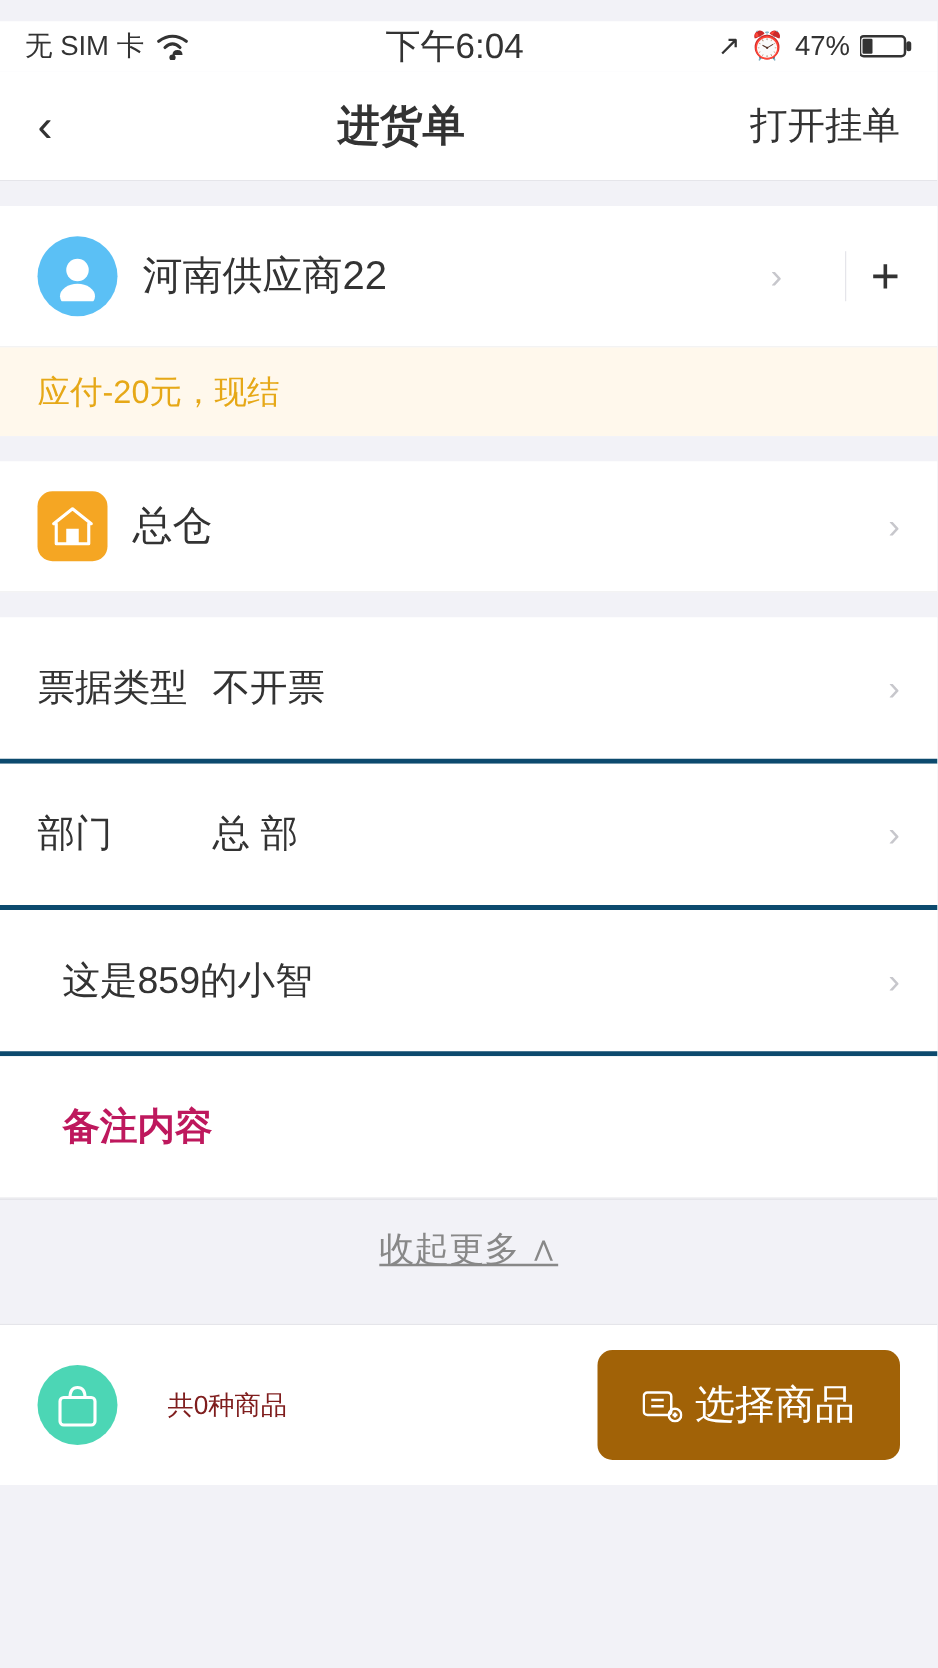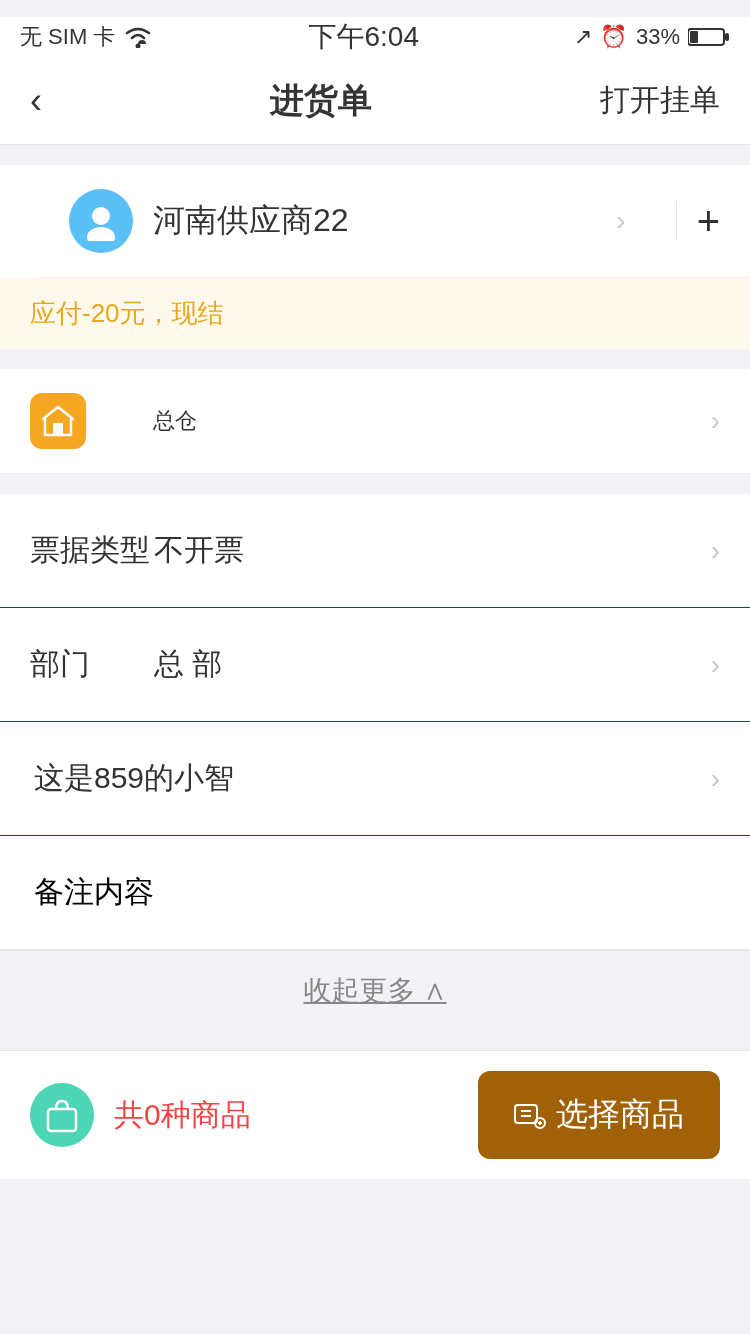--- a/index.html
+++ b/index.html
@@ -81,21 +81,20 @@
       margin-bottom: 0;
     }
 
     
     .supplier-row {
       display: flex;
       align-items: center;
       padding: 24px 30px;
       background: #fff;
       border-bottom: 1px solid #f0f0f0;
-      margin-left: 39px;
     }
     .supplier-avatar {
       width: 64px;
       height: 64px;
       border-radius: 50%;
       background: #5bc0f5;
       display: flex;
       align-items: center;
       justify-content: center;
       flex-shrink: 0;
@@ -147,55 +146,55 @@
       border-radius: 12px;
       background: #f5a623;
       display: flex;
       align-items: center;
       justify-content: center;
       margin-right: 20px;
       flex-shrink: 0;
     }
     .warehouse-name {
       flex: 1;
-      font-size: 22px;
-      color: #333;
-      margin-left: 47px;
+      font-size: 32px;
+      color: #333;
     }
     .chevron-right {
       color: #c7c7cc;
       font-size: 28px;
     }
 
     
     .form-row {
       display: flex;
       align-items: center;
       padding: 36px 30px;
       background: #fff;
-      border-bottom: 1px solid #0c4a6e;
+      border-bottom: 4px solid #0c4a6e;
       min-height: 100px;
     }
     .form-row:last-of-type {
       border-bottom: none;
     }
     .form-label {
       font-size: 30px;
       color: #333;
       width: 120px;
       flex-shrink: 0;
     }
     .form-value {
       flex: 1;
       font-size: 30px;
       color: #333;
-      margin-left: 4px;
+      margin-left: 20px;
     }
     .form-value.placeholder {
-      color: #000000;
+      color: #be185d;
+      font-weight: bold;
     }
 
     
     .collapse-row {
       background: #f2f2f7;
       height: 80px;
       display: flex;
       align-items: center;
       justify-content: center;
       font-size: 28px;
@@ -219,22 +218,23 @@
       border-radius: 50%;
       background: #4cd6b5;
       display: flex;
       align-items: center;
       justify-content: center;
       margin-right: 20px;
       flex-shrink: 0;
     }
     .product-count {
       flex: 1;
-      font-size: 30px;
-      color: #ef4444;
+      font-size: 21px;
+      color: #7f1d1d;
+      margin-left: 20px;
     }
     .select-btn {
       background: #a16207;
       color: #fff;
       border: none;
       border-radius: 12px;
       padding: 22px 36px;
       font-size: 32px;
       display: flex;
       align-items: center;
@@ -252,21 +252,21 @@
       <path d="M15 18 Q15 14 19 14 Q23 14 23 18 L15 18Z" fill="#333"></path>
       <path d="M9 12 Q15 6 21 12" fill="none" stroke="#333" stroke-width="2.5" stroke-linecap="round"></path>
       <path d="M4 7 Q15 -1 26 7" fill="none" stroke="#333" stroke-width="2.5" stroke-linecap="round"></path>
       <circle cx="15" cy="20" r="2.5" fill="#333"></circle>
     </svg>
   </div>
   <div class="status-center">下午6:04</div>
   <div class="status-right">
     <span>↗</span>
     <span>⏰</span>
-    <span>33%</span>
+    <span>47%</span>
     <svg width="42" height="22" viewBox="0 0 42 22">
       <rect x="0" y="3" width="36" height="16" rx="3" ry="3" fill="none" stroke="#333" stroke-width="2"></rect>
       <rect x="2" y="5" width="8" height="12" rx="1" fill="#333"></rect>
       <rect x="37" y="7" width="4" height="8" rx="2" fill="#333"></rect>
     </svg>
   </div>
 </div>
 
 <div class="nav-bar">
   <span class="nav-back">‹</span>

